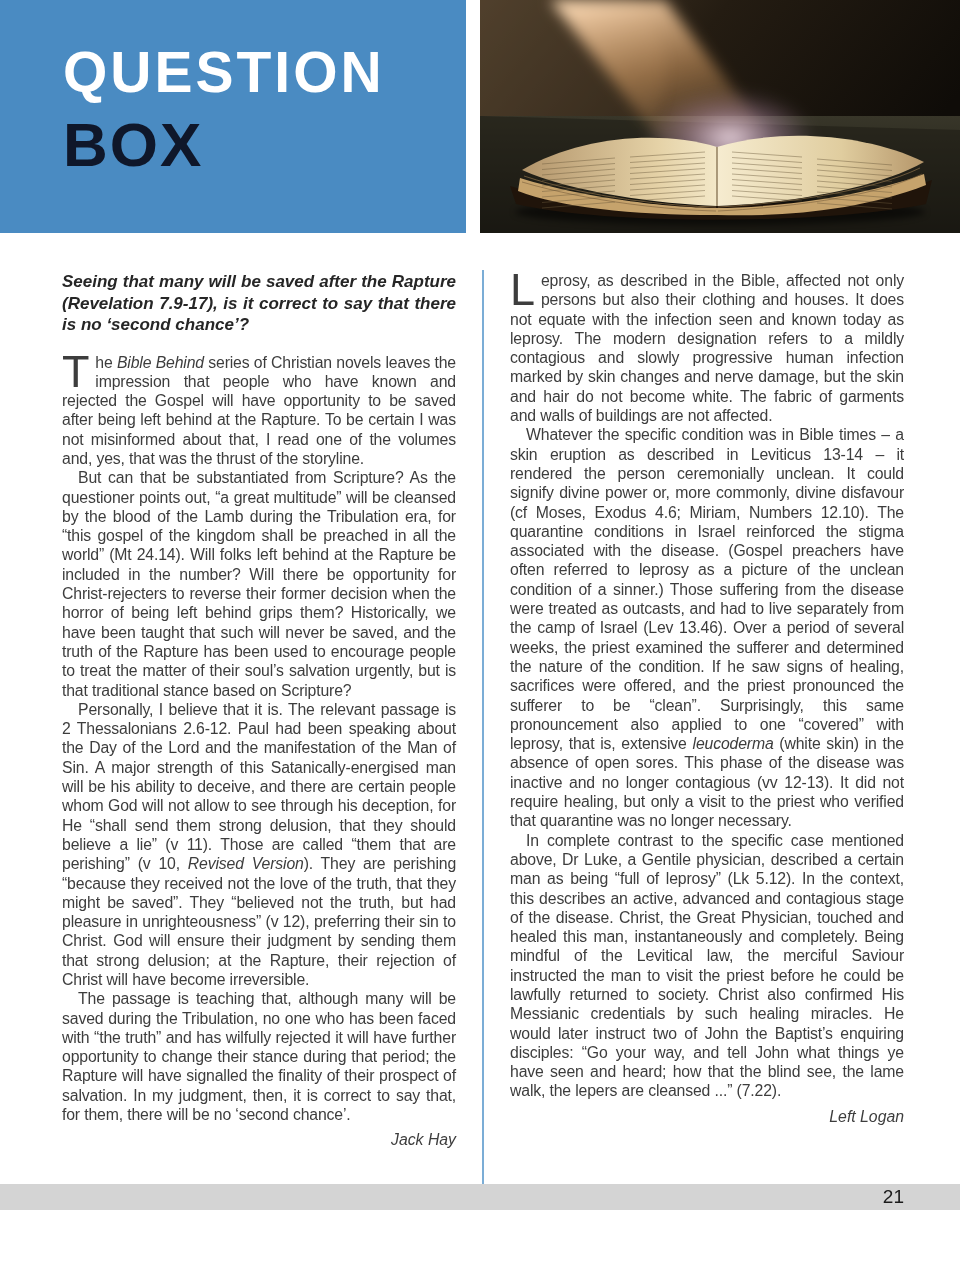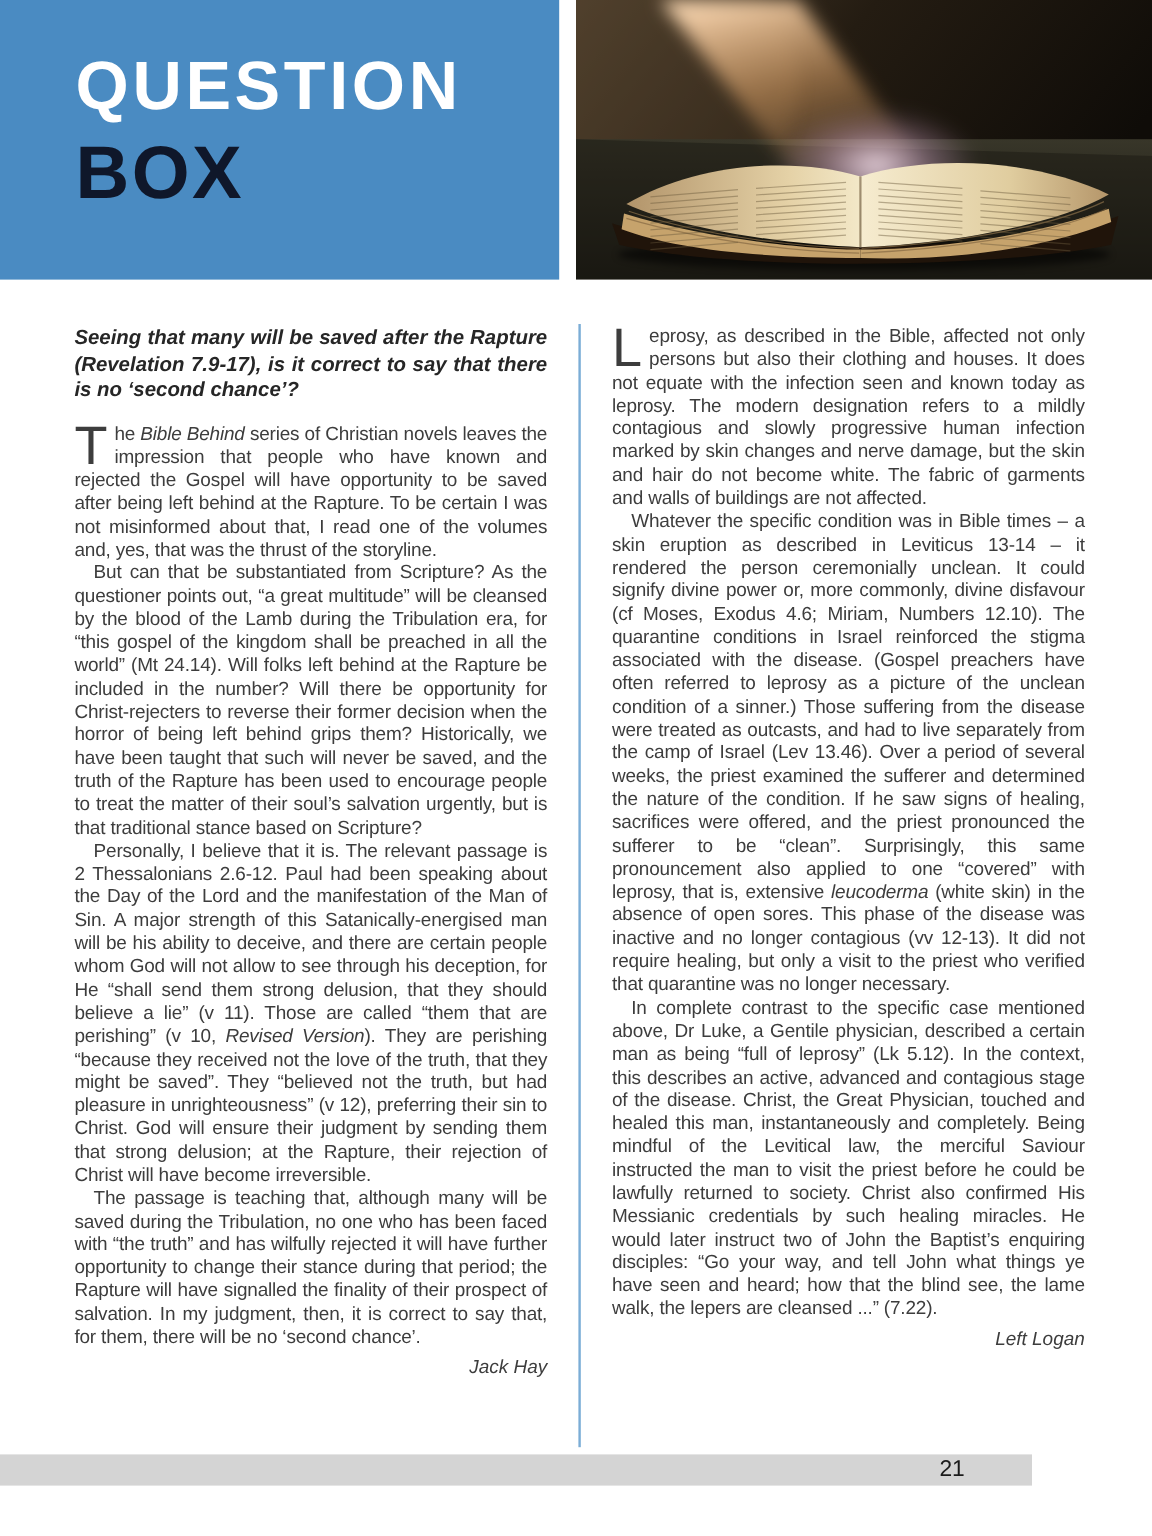--- a/index.html
+++ b/index.html
@@ -25,21 +25,21 @@
             font-style:italic;color:#262626;text-align:justify;}
   .body p{margin:0;font-size:15.8px;line-height:19.3px;color:#3d3d3d;text-align:justify;
           letter-spacing:-0.15px;}
   .body p + p{text-indent:16px;}
   .dropcap{float:left;font-size:45px;line-height:36px;padding:1px 6px 0 0;color:#3d3d3d;
            font-style:normal;font-weight:400;}
   .author{margin-top:6px;font-size:15.8px;line-height:19px;font-style:italic;
           color:#3d3d3d;text-align:right;}
 
   
-  .footer-bar{position:absolute;left:0;top:1184px;width:860px;height:26px;background:#d4d4d4;margin-top:28px;}
+  .footer-bar{position:absolute;left:0;top:1184px;width:960px;height:26px;background:#d4d4d4;}
   .pagenum{position:absolute;right:56px;top:0;height:26px;line-height:26px;
            font-size:19px;color:#1b1b1b;}
   i{font-style:italic;}
 </style>
 </head>
 <body>
 
 <div class="page">
 
   <div class="masthead" style="background: rgb(74, 139, 194);">

